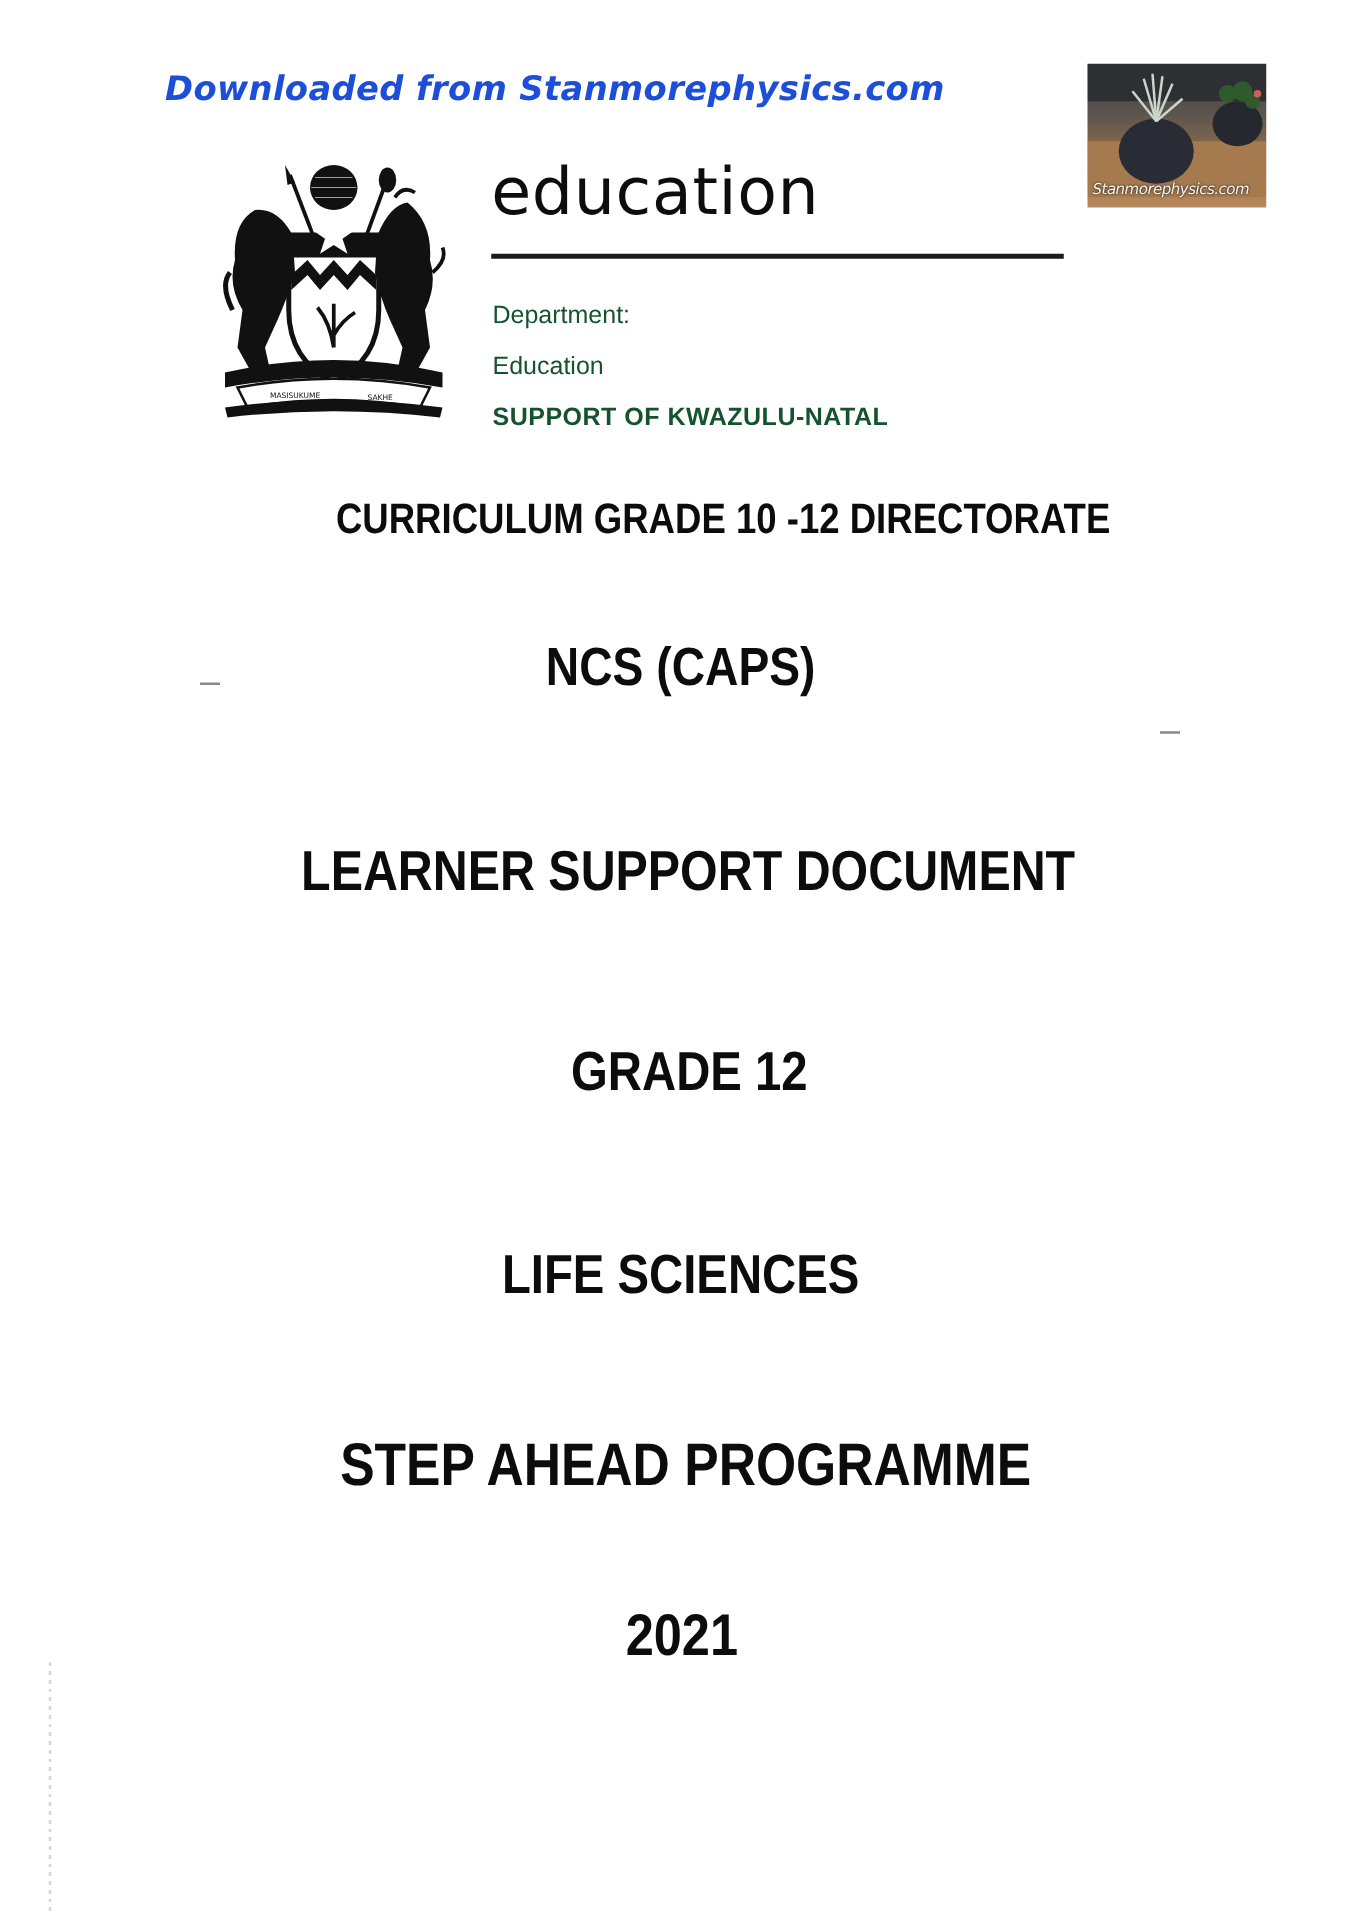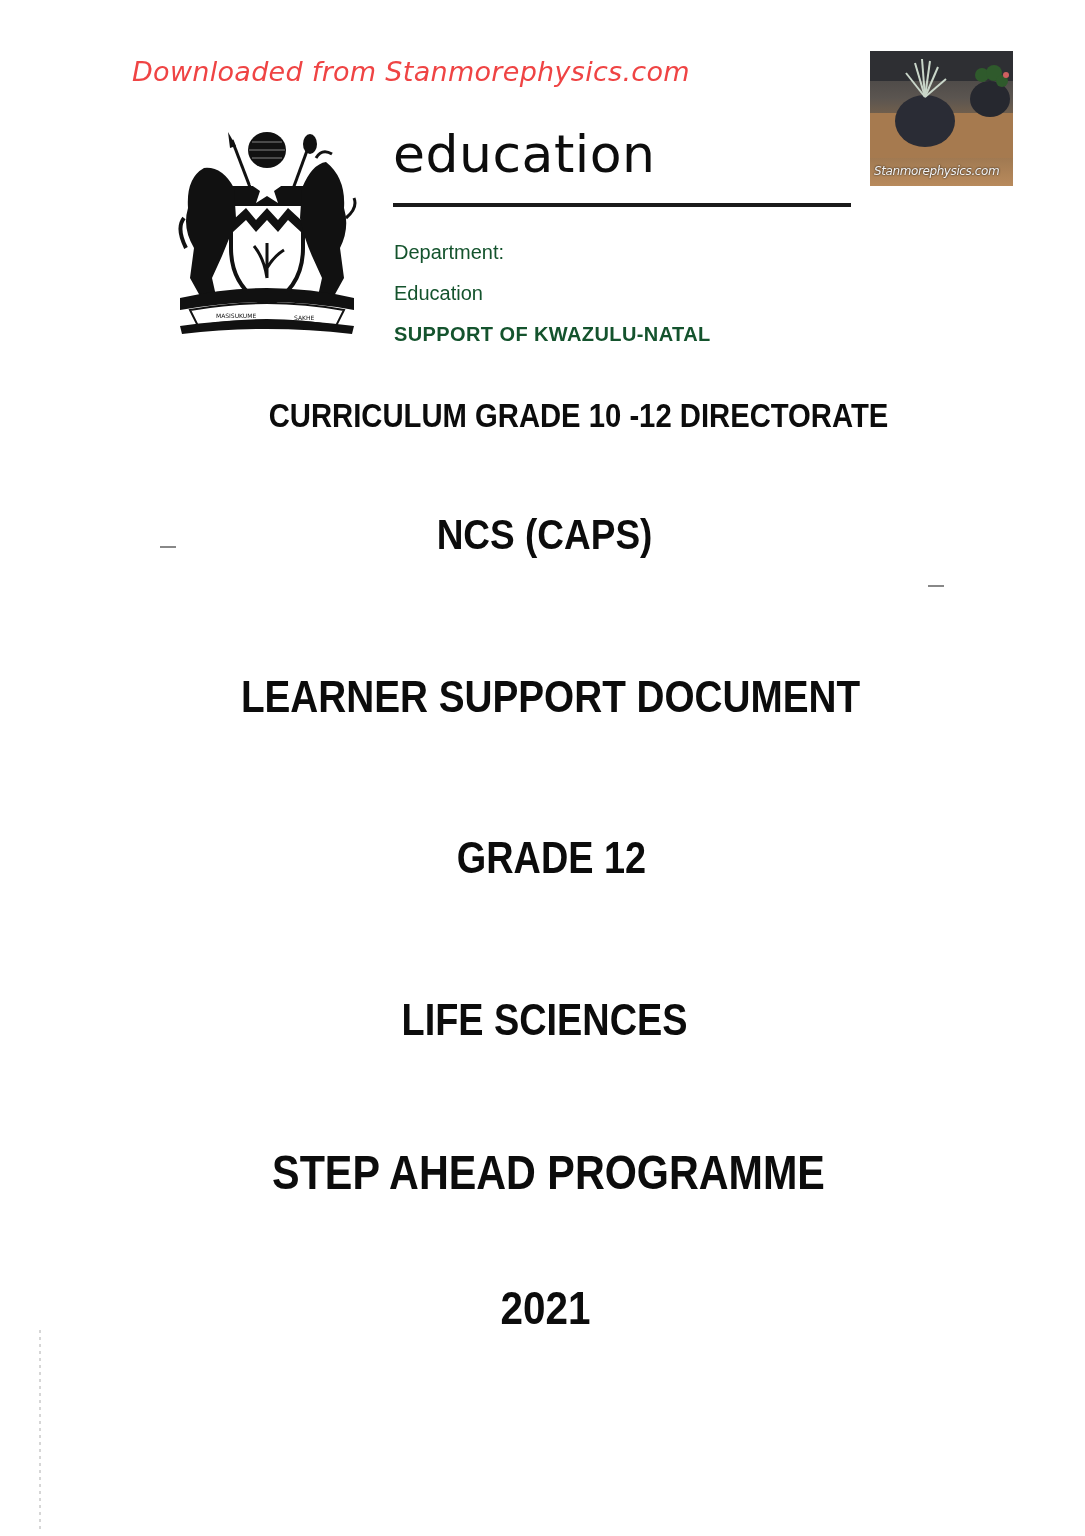--- a/index.html
+++ b/index.html
@@ -3,24 +3,24 @@
   <meta charset="utf-8">
   <style>
     html, body { margin: 0; padding: 0; }
     body {
       width: 1085px; height: 1536px; background: #ffffff; position: relative; overflow: hidden;
       font-family: "Liberation Sans", sans-serif; color: #111;
     }
     .abs { position: absolute; }
     .watermark {
       left: 132px; top: 56px; font-family: "DejaVu Sans", sans-serif; font-style: italic;
-      font-weight: normal; font-size: 27px; color: #ef4444; letter-spacing: 0.3px;
+      font-weight: bold; font-size: 27px; color: #1d4ed8; letter-spacing: 0.3px;
     }
     .thumb {
-      left: 870px; top: 51px; width: 143px; height: 135px; overflow: hidden;
+      left: 870px; top: 51px; width: 143px; height: 115px; overflow: hidden;
       background: linear-gradient(180deg, #3b3c3e 0%, #5b5550 35%, #8a6a48 60%, #b88a5c 100%);
     }
     .thumb .label {
       position: absolute; left: 4px; bottom: 8px; font-size: 12px; font-style: italic;
       color: #f4f4f4; font-family: "DejaVu Sans", sans-serif; letter-spacing: -0.4px;
       text-shadow: 0 0 2px #000;
     }
     .crest { left: 176px; top: 128px; width: 182px; height: 208px; }
     .edu-word { left: 393px; top: 124px; font-family: "DejaVu Sans", sans-serif; font-size: 52px; color: #0d0d0d; letter-spacing: 0.5px; }
     .edu-rule { left: 393px; top: 203px; width: 458px; height: 4px; background: #1a1a1a; }

